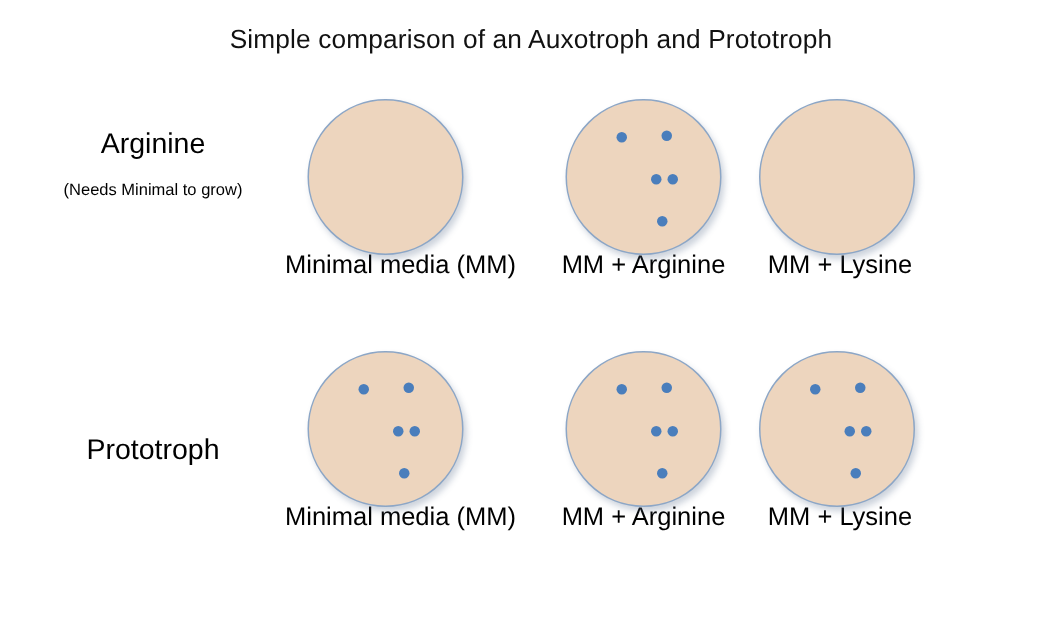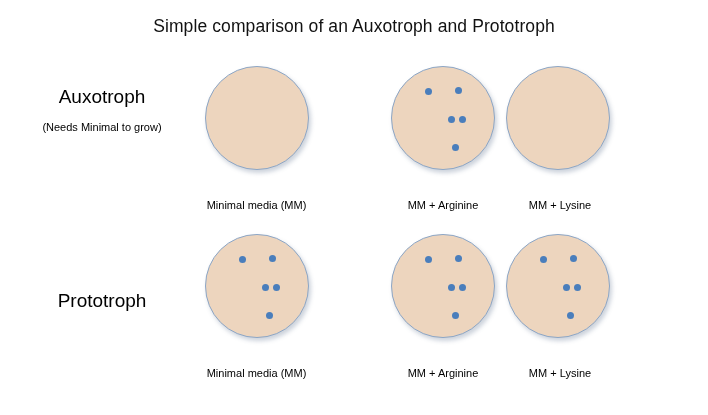--- a/index.html
+++ b/index.html
@@ -67,21 +67,21 @@
     font-weight: 400;
     color: #000000;
   }
 
   
   .plate-group {
     position: absolute;
     width: 132px;
   }
   .plate-group.p1 { left: 191px; }
-  .plate-group.p2 { left: 377px; }
+  .plate-group.p2 { left: 363px; }
   .plate-group.p3 { left: 492px; }
 
   .petri-dish {
     position: relative;
     width: 104px;
     height: 104px;
     margin: 6px auto 0 auto;
     border-radius: 50%;
     background: #EDD5BE;
     border: 1px solid #8CA6C6;
@@ -96,41 +96,41 @@
     background: #4A7EBC;
   }
   
   .colony.c1 { left: 33px; top: 21px; }
   .colony.c2 { left: 63px; top: 20px; }
   .colony.c3 { left: 56px; top: 49px; }
   .colony.c4 { left: 67px; top: 49px; }
   .colony.c5 { left: 60px; top: 77px; }
 
   .plate-caption {
-    margin-top: 28px;
+    margin-top: 0;
     text-align: center;
-    font-size: 11px;
+    font-size: 17px;
     line-height: 14px;
     color: #000000;
     white-space: nowrap;
   }
   .plate-group.p1 .plate-caption { margin-left: -1px; }
   .plate-group.p3 .plate-caption { margin-left: 4px; }
 </style>
 </head>
 <body>
 
 <div id="slide">
 
   <div id="title">Simple comparison of an Auxotroph and Prototroph</div>
 
   <div class="row" id="row-auxotroph">
 
     <div class="row-label">
-      <div class="row-label-main">Auxotroph</div>
+      <div class="row-label-main">Arginine</div>
       <div class="row-label-sub">(Needs Minimal to grow)</div>
     </div>
 
     <div class="plate-group p1">
       <div class="petri-dish"></div>
       <div class="plate-caption">Minimal media (MM)</div>
     </div>
 
     <div class="plate-group p2">
       <div class="petri-dish">

